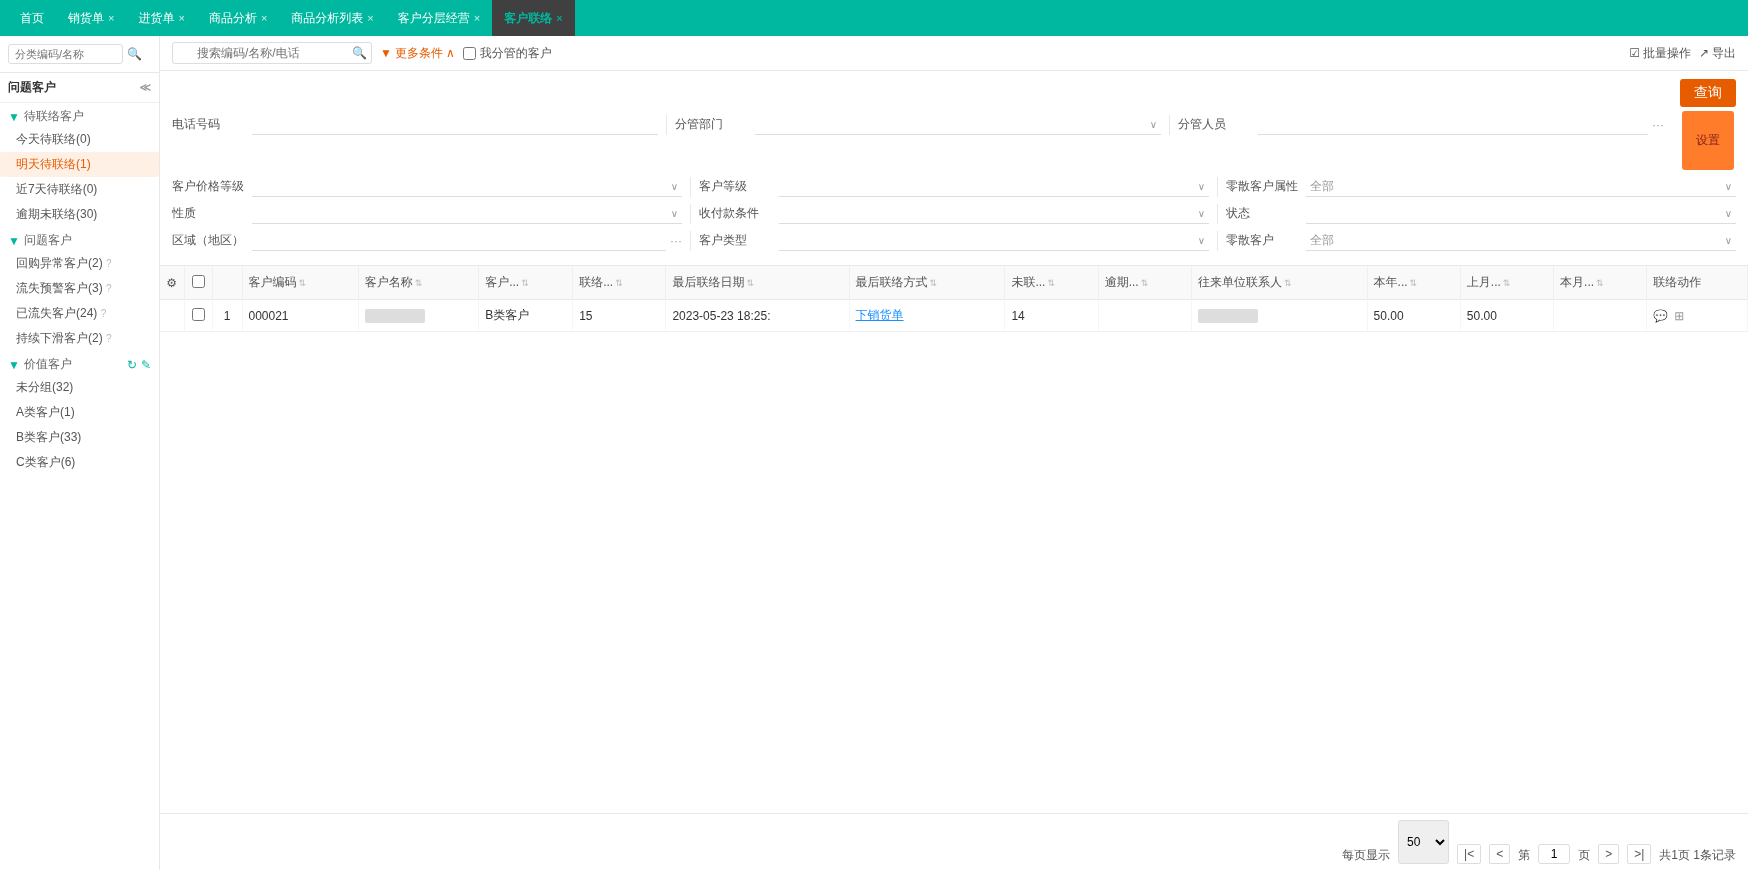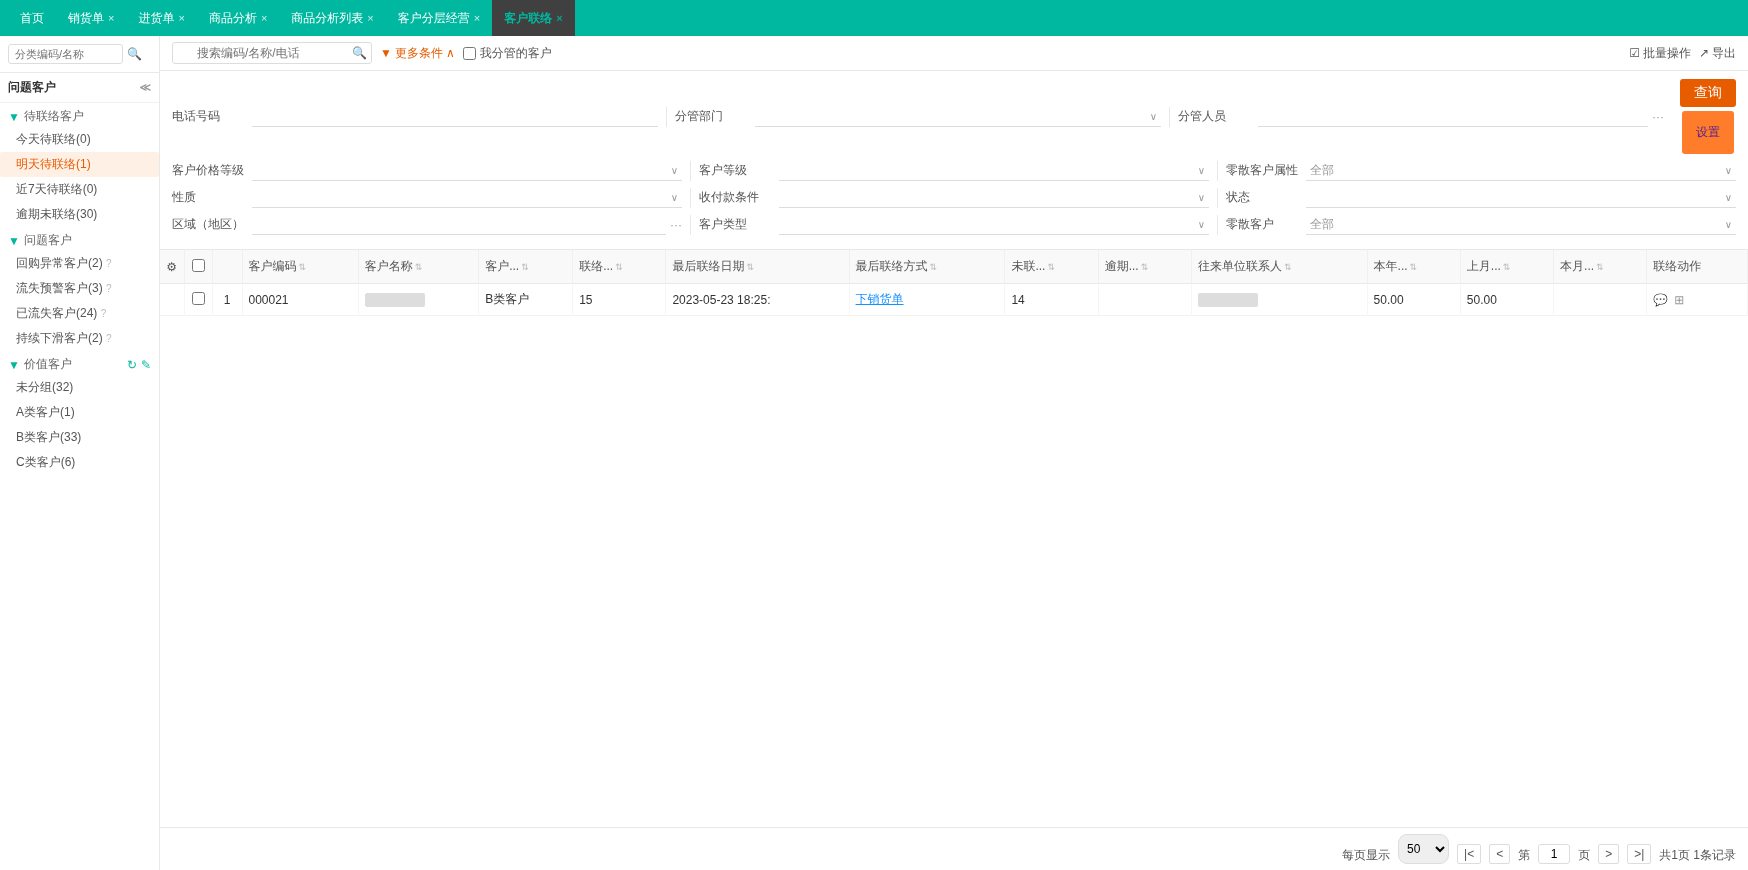--- a/index.html
+++ b/index.html
@@ -217,24 +217,24 @@
       background: #e85c00;
       color: white;
       border: none;
       border-radius: 3px;
       padding: 5px 14px;
       cursor: pointer;
       font-size: 14px;
     }
     .set-btn {
       background: #ff7c2a;
-      color: #4c1d95;
+      color: #7f1d1d;
       border: none;
       border-radius: 3px;
-      padding: 13px 14px;
+      padding: 21px 14px;
       cursor: pointer;
       font-size: 12px;
       margin-top: 4px;
     }
     .filter-actions {
       display: flex;
       flex-direction: column;
       align-items: center;
       justify-content: center;
       margin-left: 8px;
@@ -287,22 +287,22 @@
       border-top: 1px solid #e8e8e8;
       padding: 6px 12px;
       display: flex;
       align-items: flex-end;
       justify-content: flex-end;
       gap: 8px;
     }
     .pagination-label { color: #555; }
     .pagination-select {
       border: 1px solid #ddd;
-      border-radius: 9px;
-      padding: 6px 4px;
+      border-radius: 3px;
+      padding: 13px 4px;
       font-size: 12px;
     }
     .page-btn {
       border: 1px solid #ddd;
       background: white;
       padding: 2px 6px;
       cursor: pointer;
       border-radius: 2px;
       color: #555;
       font-size: 12px;

